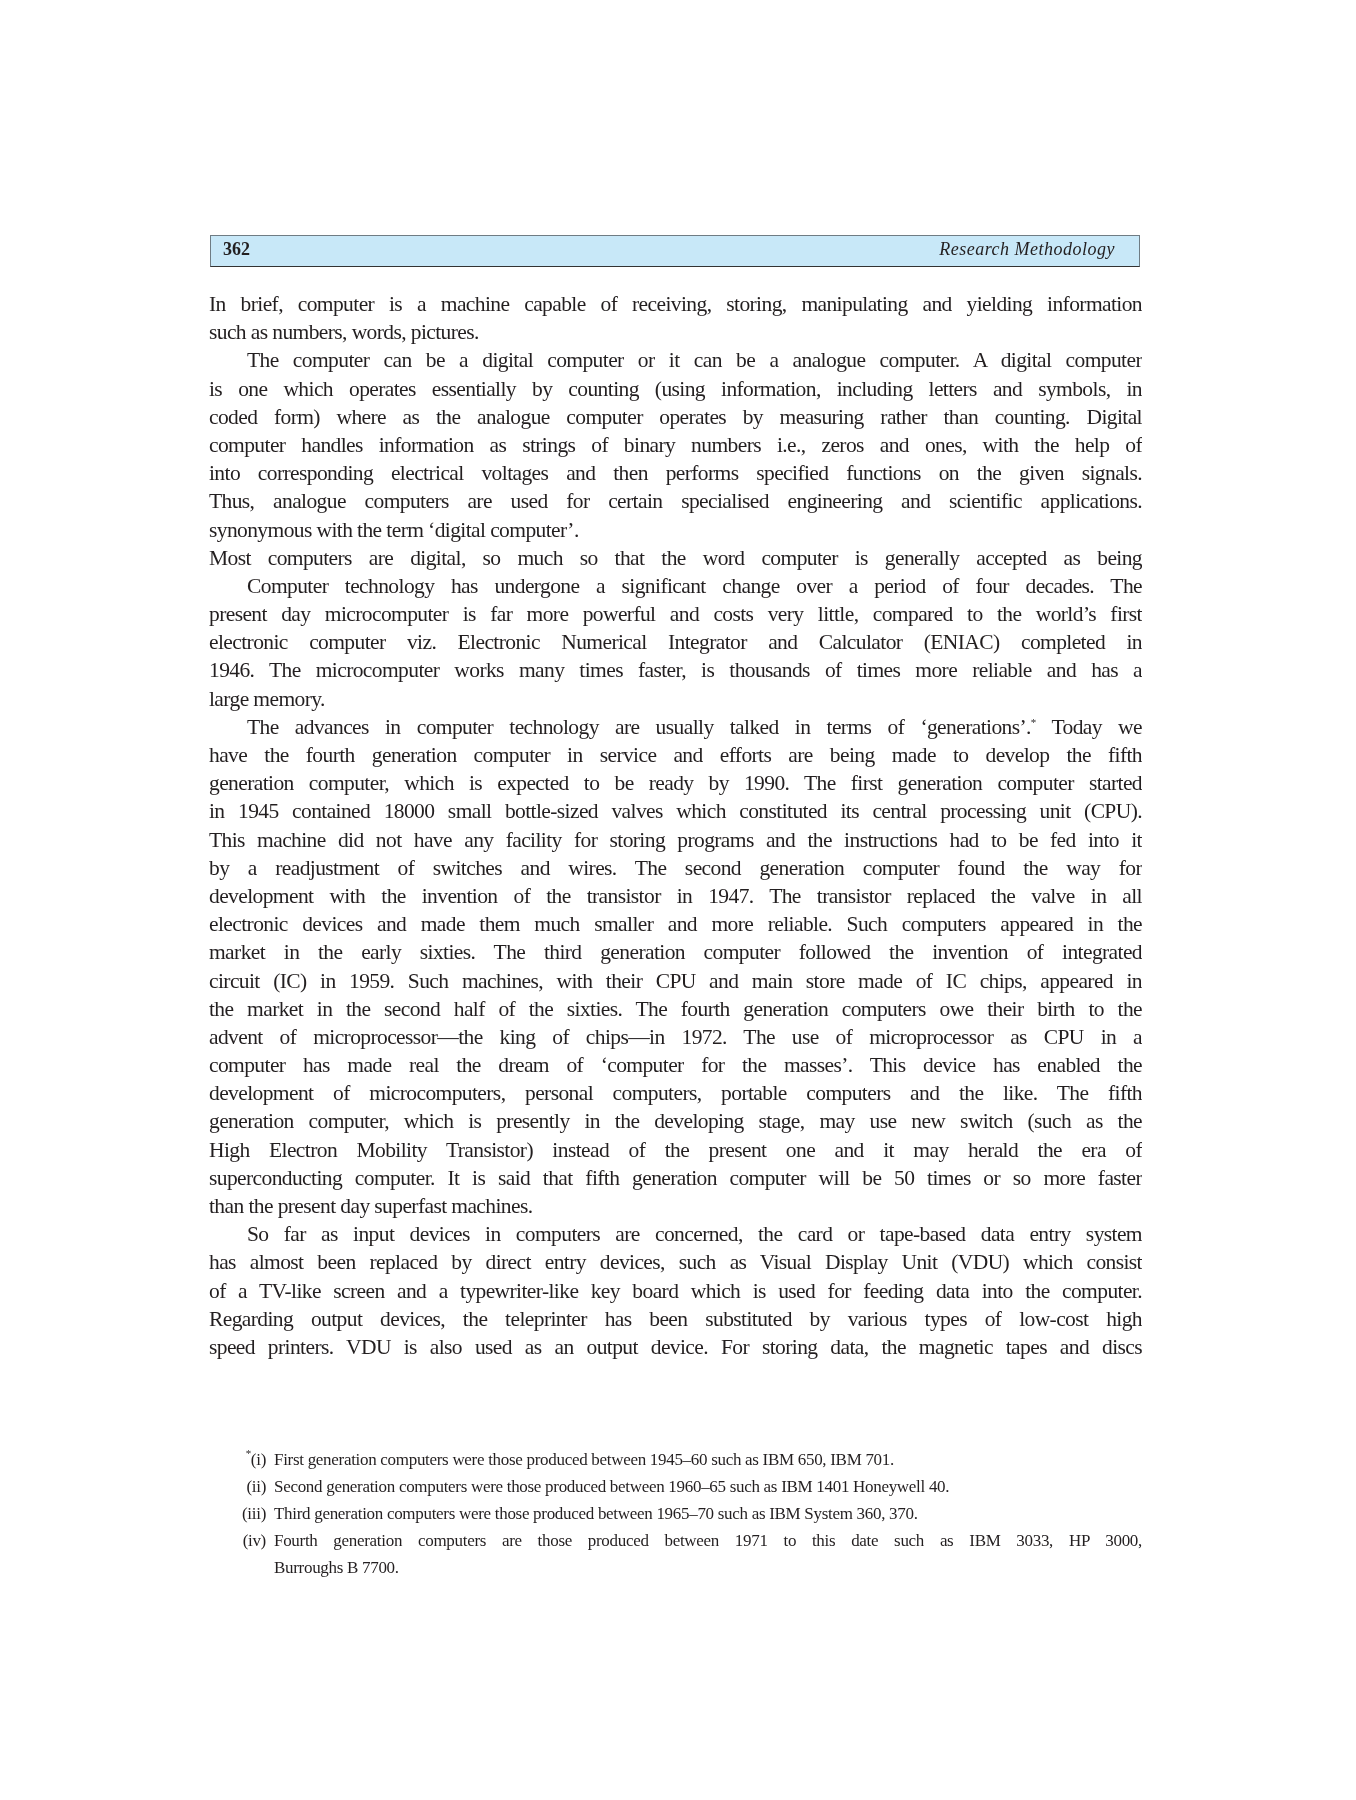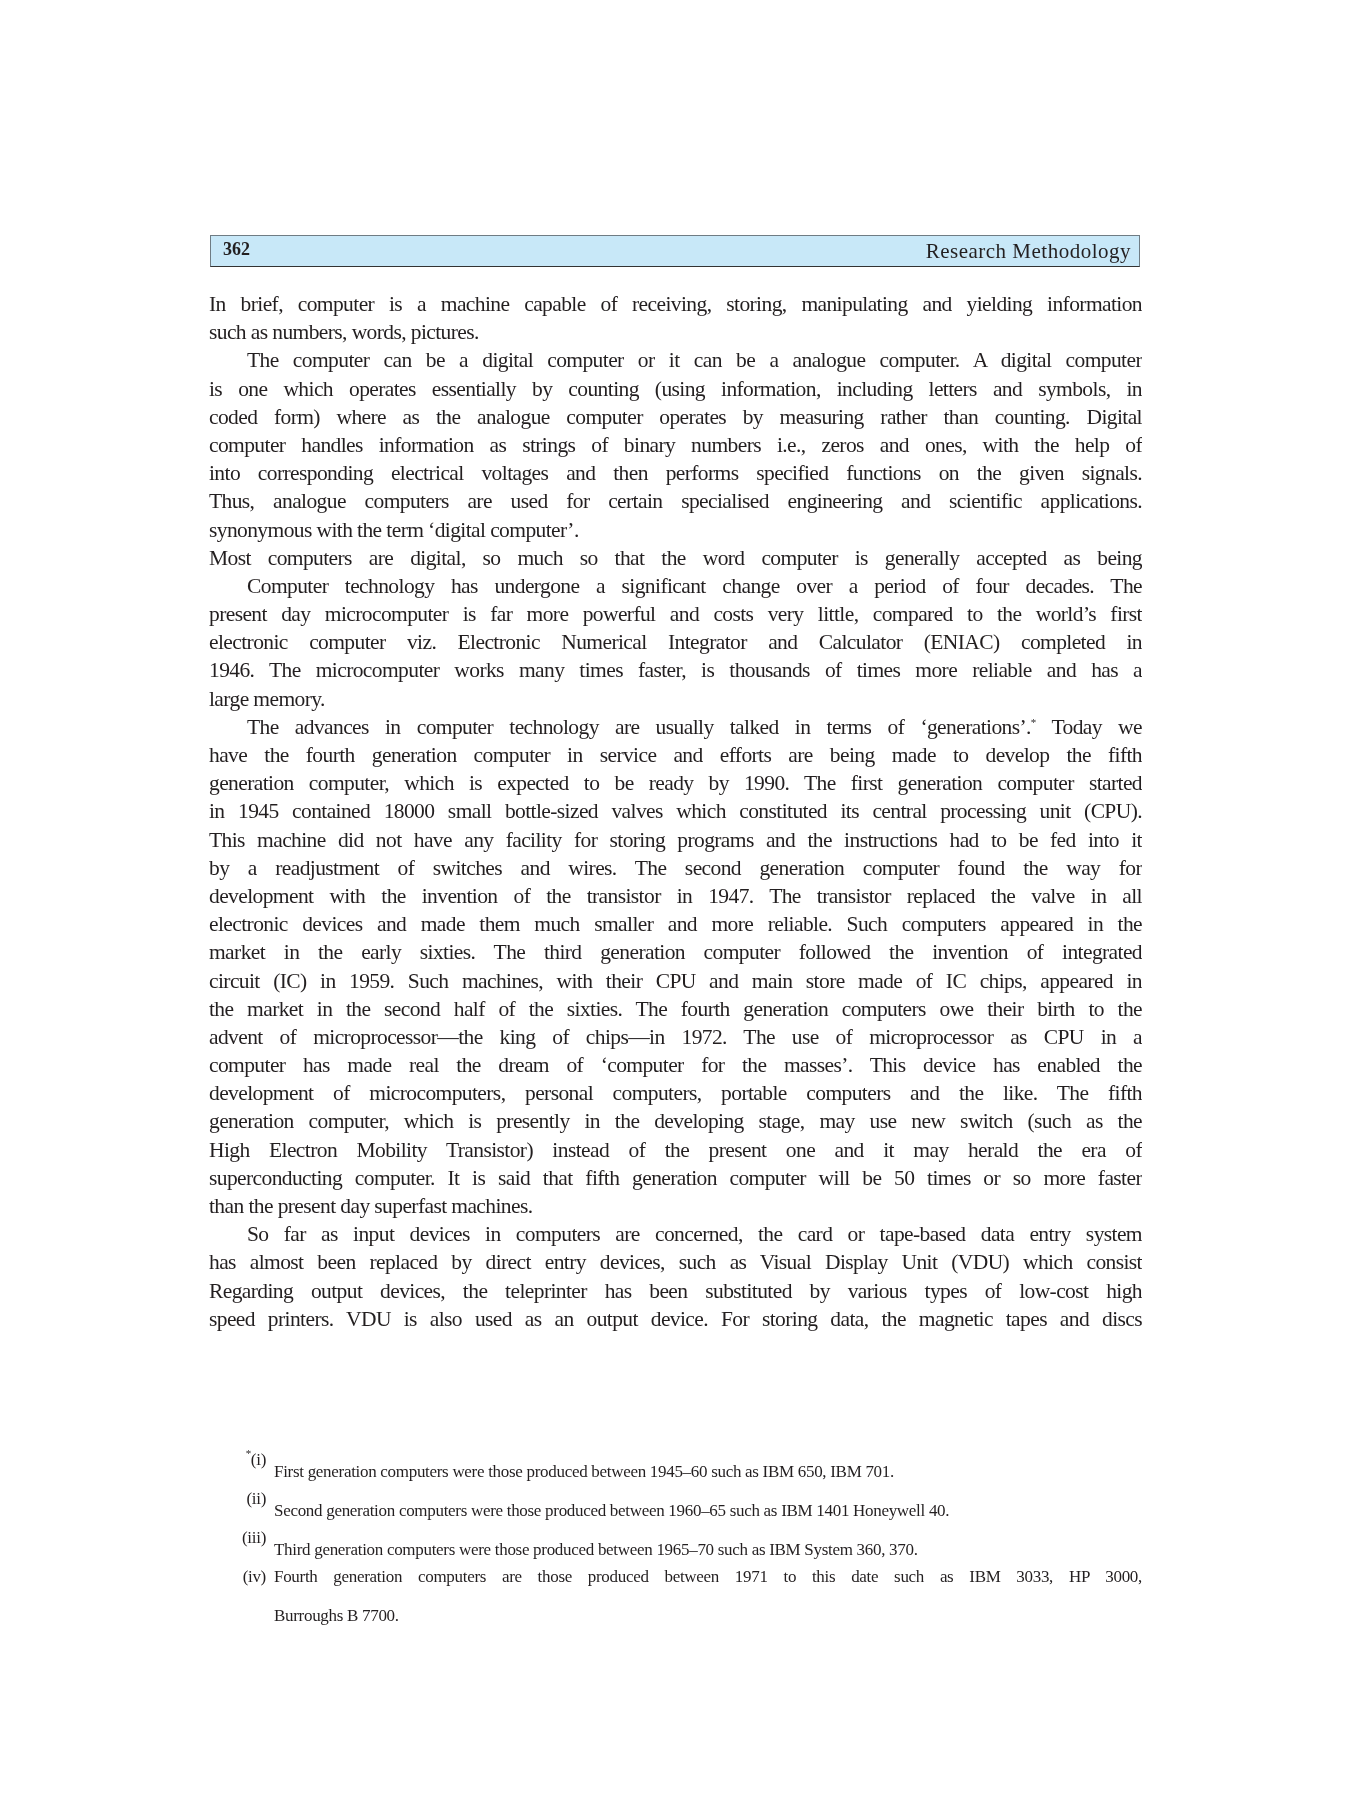--- a/index.html
+++ b/index.html
@@ -2,35 +2,35 @@
 <html><head>
 <meta charset="utf-8">
 <style>
   html, body { margin: 0; padding: 0; background: #ffffff; }
   body { width: 1356px; height: 1800px; position: relative; overflow: hidden;
          font-family: "Liberation Serif", serif; color: #231f20; }
   .header-box { position: absolute; left: 210px; top: 235px; width: 930px; height: 32px;
                 background: #c8e8f8; border: 1px solid #6f7c84; border-bottom: 1.5px solid #333;
                 box-sizing: border-box; }
   .page-number { position: absolute; left: 12px; top: 3px; font-weight: bold; font-size: 18px; }
-  .running-title { position: absolute; right: 8px; top: 3px; font-size: 21px; letter-spacing: 0.5px; }
+  .running-title { position: absolute; right: 24px; top: 3px; font-style: italic; font-size: 18px; letter-spacing: 0.5px; }
   .body-text { position: absolute; left: 209px; top: 290px; width: 933px; }
   .line { display: block; height: 28.2px; line-height: 28.2px; font-size: 21.5px;
           text-align: justify; text-align-last: justify; white-space: nowrap; overflow: hidden;
           transform-origin: left center; }
   .line.last { text-align-last: left; }
   .line.indent { padding-left: 38px; }
   .line span.it { }
   .lt { letter-spacing: -0.6px; word-spacing: 0px; }
   .footnotes { position: absolute; left: 209px; top: 1446px; width: 933px; }
   .fn { display: flex; font-size: 17px; line-height: 27px; }
   .fn .lbl { width: 65px; text-align: right; padding-right: 8px; flex: none; box-sizing: border-box; letter-spacing: -0.3px; }
   .fn .txt { flex: 1; letter-spacing: -0.3px; }
   .fn .txt .fl { display: block; text-align: justify; text-align-last: justify; }
-  .fn .txt .fl.last { text-align-last: left; margin-top: 12px; }
+  .fn .txt .fl.last { text-align-last: left; }
   sup { font-size: 11px; vertical-align: 8px; line-height: 0; }
 </style>
 </head>
 <body>
 
 <div class="header-box">
   <span class="page-number">362</span>
   <span class="running-title">Research Methodology</span>
 </div>
 
@@ -63,20 +63,21 @@
     <span class="line lt"><span>the market in the second half of the sixties. </span><span class="it">The fourth generation computers</span><span> owe their birth to the</span></span>
     <span class="line lt"><span>advent of microprocessor—the king of chips—in 1972. The use of microprocessor as CPU in a</span></span>
     <span class="line lt"><span>computer has made real the dream of ‘computer for the masses’. This device has enabled the</span></span>
     <span class="line lt"><span>development of microcomputers, personal computers, portable computers and the like. </span><span class="it">The fifth</span></span>
     <span class="line lt"><span class="it">generation computer,</span><span> which is presently in the developing stage, may use new switch (such as the</span></span>
     <span class="line lt"><span>High Electron Mobility Transistor) instead of the present one and it may herald the era of</span></span>
     <span class="line lt"><span>superconducting computer. It is said that fifth generation computer will be 50 times or so more faster</span></span>
     <span class="line lt last"><span>than the present day superfast machines.</span></span>
     <span class="line lt indent"><span>So far as input devices in computers are concerned, the card or tape-based data entry system</span></span>
     <span class="line lt"><span>has almost been replaced by direct entry devices, such as Visual Display Unit (VDU) which consist</span></span>
+    <span class="line lt"><span>of a TV-like screen and a typewriter-like key board which is used for feeding data into the computer.</span></span>
     <span class="line lt"><span>Regarding output devices, the teleprinter has been substituted by various types of low-cost high</span></span>
     <span class="line lt"><span>speed printers. VDU is also used as an output device. For storing data, the magnetic tapes and discs</span></span>
   </div>
 
 <div class="footnotes" id="footnotes">
     <div class="fn">
       <span class="lbl"><sup>*</sup>(i)</span>
       <span class="txt">
         <span class="fl last">First generation computers were those produced between 1945–60 such as IBM 650, IBM 701.</span>
       </span>

